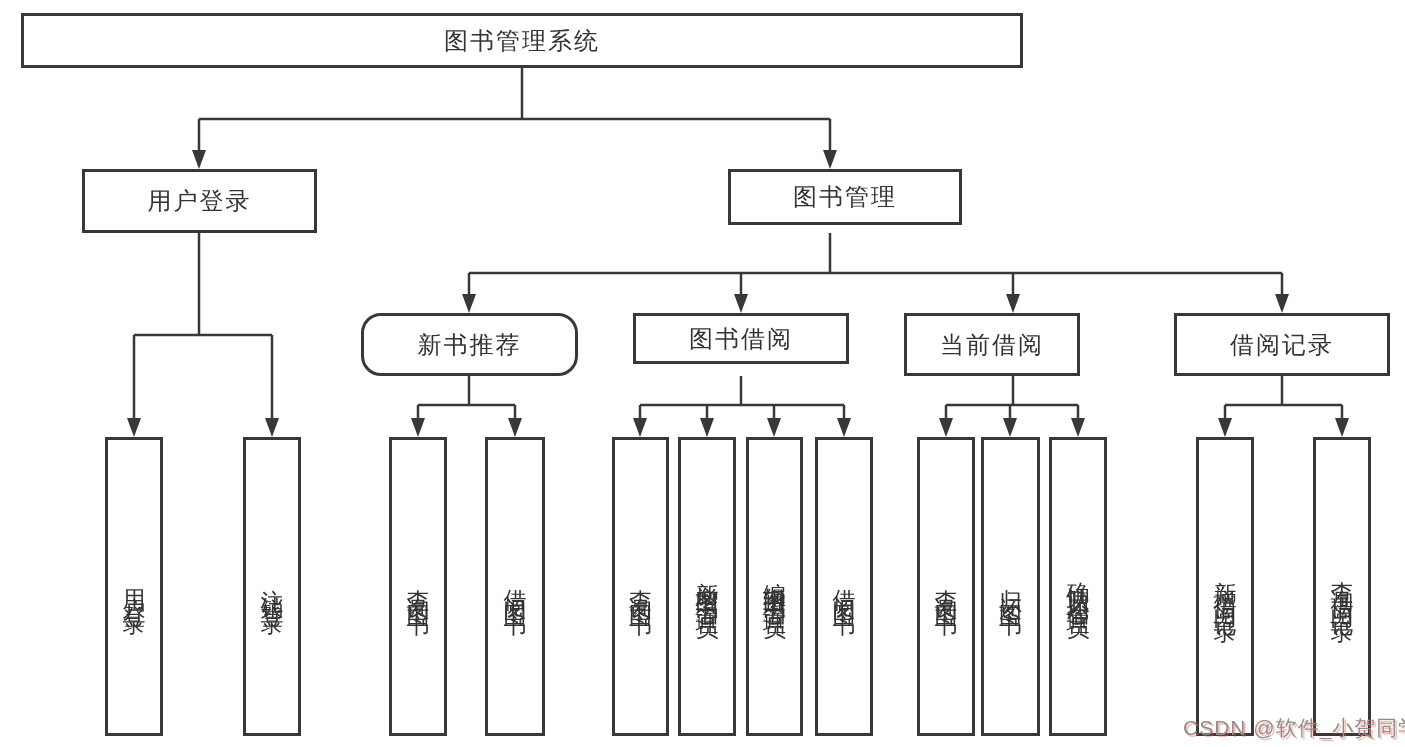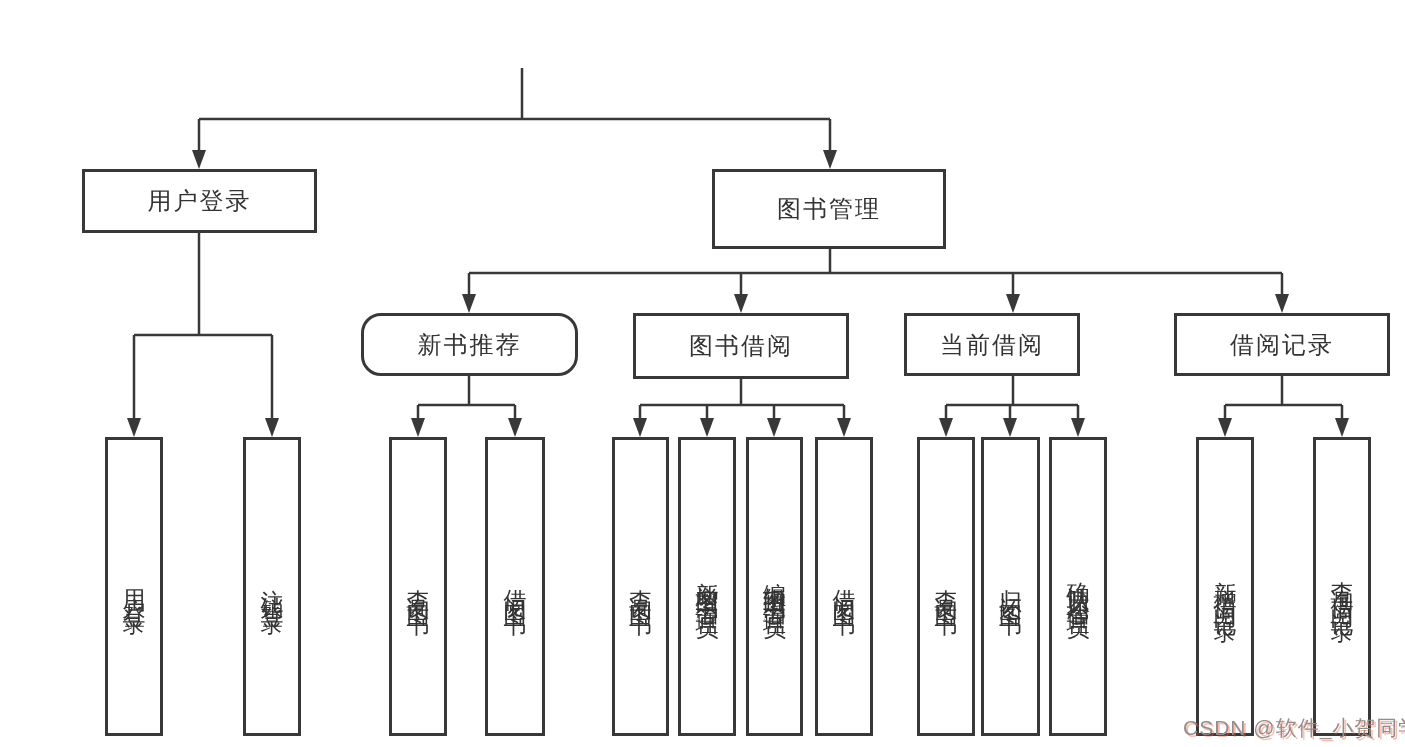--- a/index.html
+++ b/index.html
@@ -84,32 +84,35 @@
       <polygon points="767,418 781,418 774,437"></polygon>
       <polygon points="837,418 851,418 844,437"></polygon>
       <polygon points="939,418 953,418 946,437"></polygon>
       <polygon points="1003,418 1017,418 1010,437"></polygon>
       <polygon points="1071,418 1085,418 1078,437"></polygon>
       <polygon points="1218,418 1232,418 1225,437"></polygon>
       <polygon points="1335,418 1349,418 1342,437"></polygon>
     </g>
   </svg>
 
+  <div class="box" style="left:21px;top:13px;width:1002px;height:55px;">
+    <span class="hlabel">图书管理系统</span>
+  </div>
 
   <div class="box" style="left:82px;top:169px;width:235px;height:64px;">
     <span class="hlabel">用户登录</span>
   </div>
-  <div class="box" style="left:712px;top:169px;width:234px;height:80px;">
+  <div class="box" style="left:728px;top:169px;width:234px;height:56px;">
     <span class="hlabel">图书管理</span>
   </div>
 
   <div class="box" style="left:361px;top:313px;width:217px;height:63px;border-radius:20px;">
     <span class="hlabel">新书推荐</span>
   </div>
-  <div class="box" style="left:633px;top:313px;width:216px;height:66px;font-family:Liberation Serif, serif;">
+  <div class="box" style="left:633px;top:313px;width:216px;height:51px;font-family:Liberation Serif, serif;">
     <span class="hlabel">图书借阅</span>
   </div>
   <div class="box" style="left:904px;top:313px;width:176px;height:63px;">
     <span class="hlabel">当前借阅</span>
   </div>
   <div class="box" style="left:1174px;top:313px;width:216px;height:63px;">
     <span class="hlabel">借阅记录</span>
   </div>
 
   <div class="box" style="left:105px;top:437px;width:58px;height:299px;">

